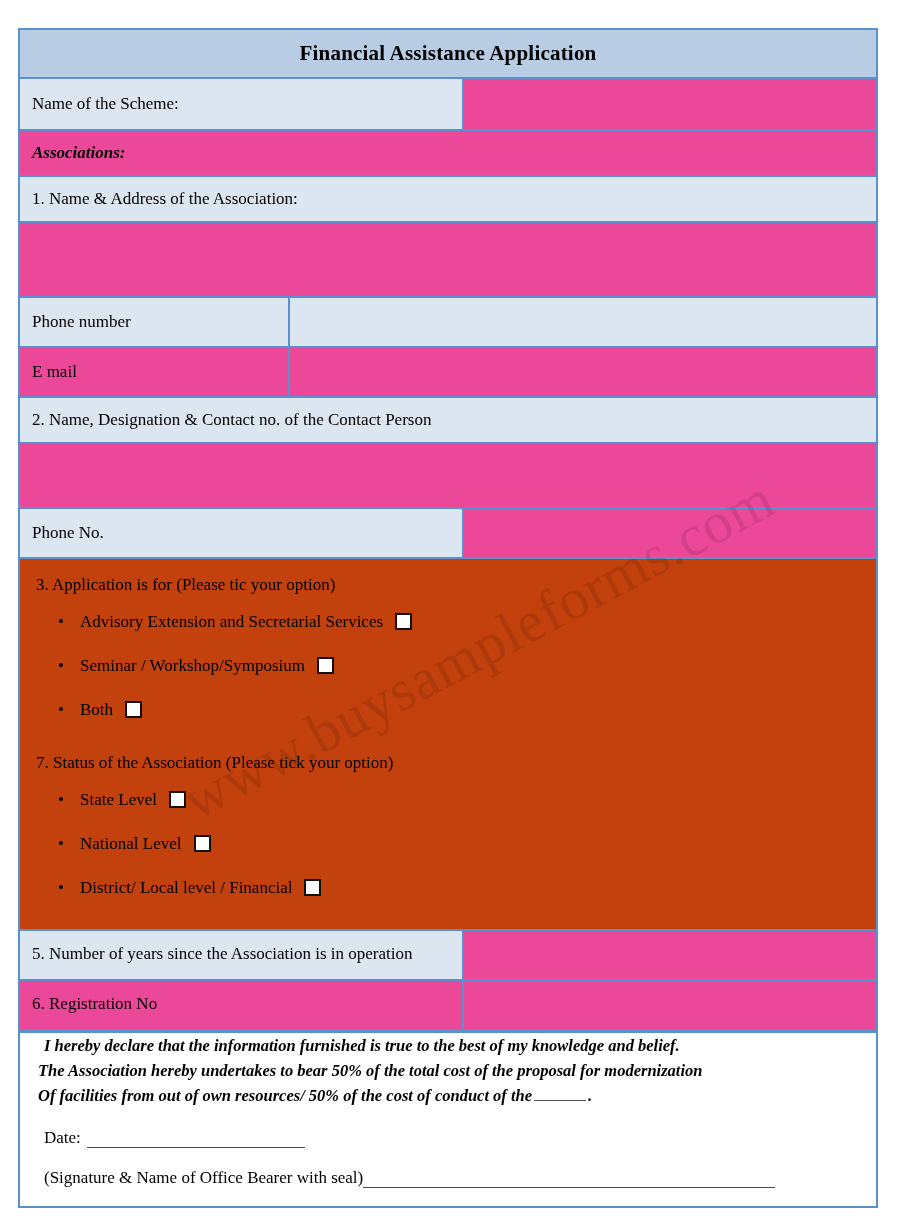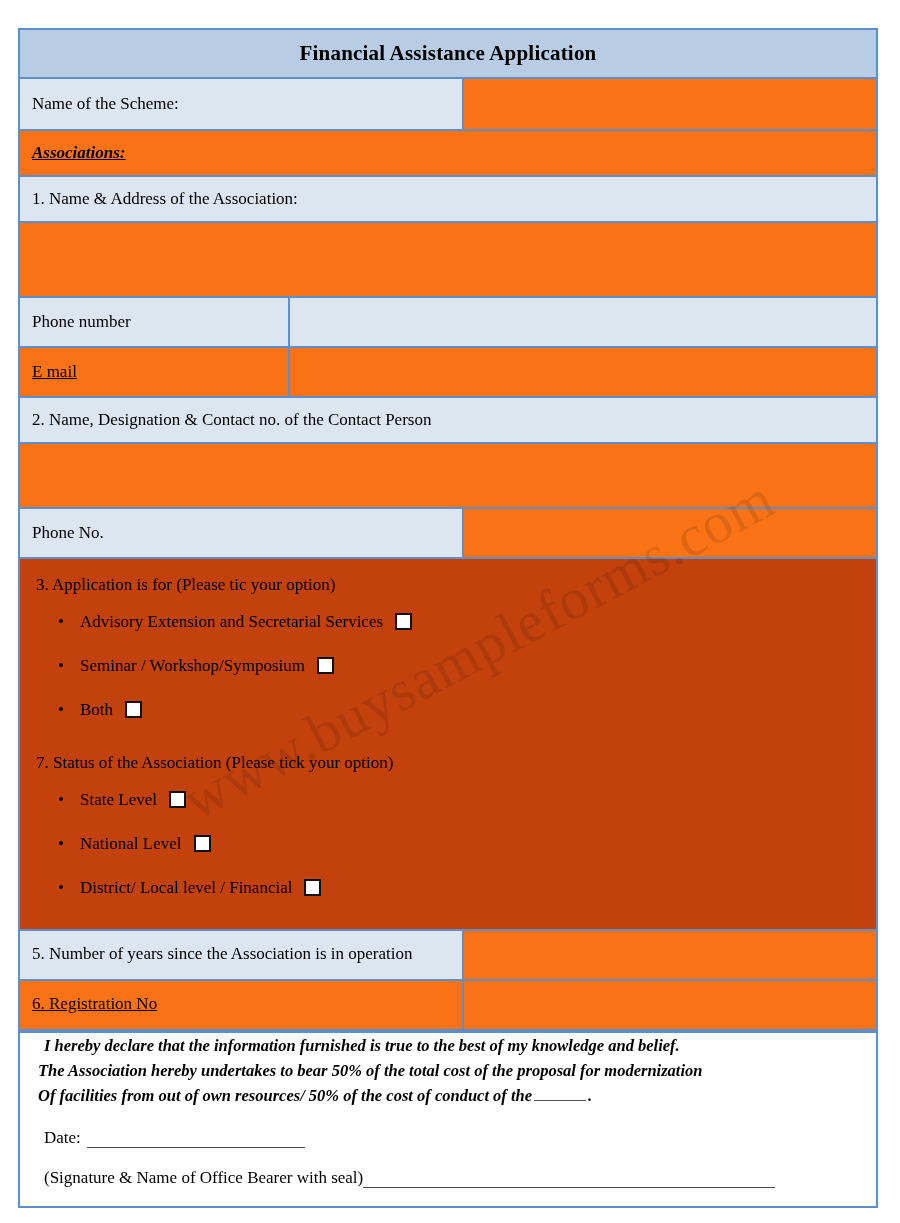--- a/index.html
+++ b/index.html
@@ -63,21 +63,21 @@
 
   .cell {
     padding: 7px 12px;
     font-size: 17px;
     line-height: 1.32;
     display: flex;
     align-items: center;
   }
   .cell.shaded   { background: #dce6f1; }
   .cell.headfill { background: #b8cce4; }
-  .cell.white    { background: #f97316; text-decoration: underline; }
+  .cell.white    { background: #ec4899; }
   .divider { border-left: 2px solid #5b8fce; }
 
   .c-left   { width: 442px; flex: 0 0 442px; }
   .c-right  { flex: 1 1 auto; }
   .c-left2  { width: 268px; flex: 0 0 268px; }
   .c-right2 { flex: 1 1 auto; }
   .c-full   { width: 100%; flex: 1 1 auto; }
 
   
   #title-bar {

